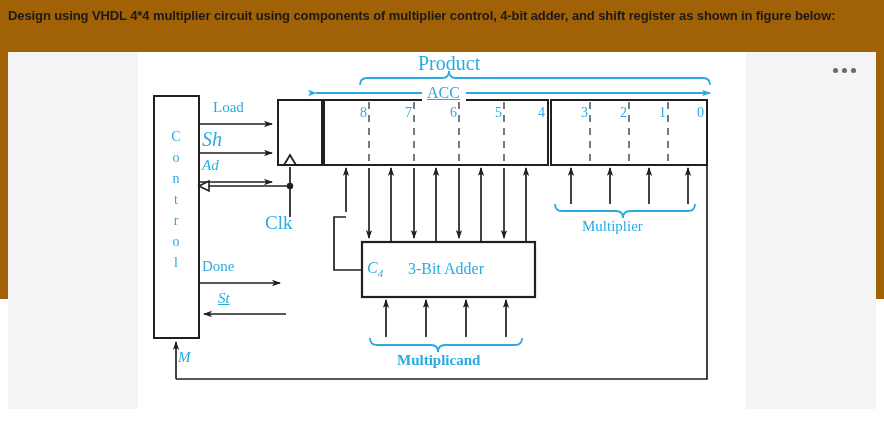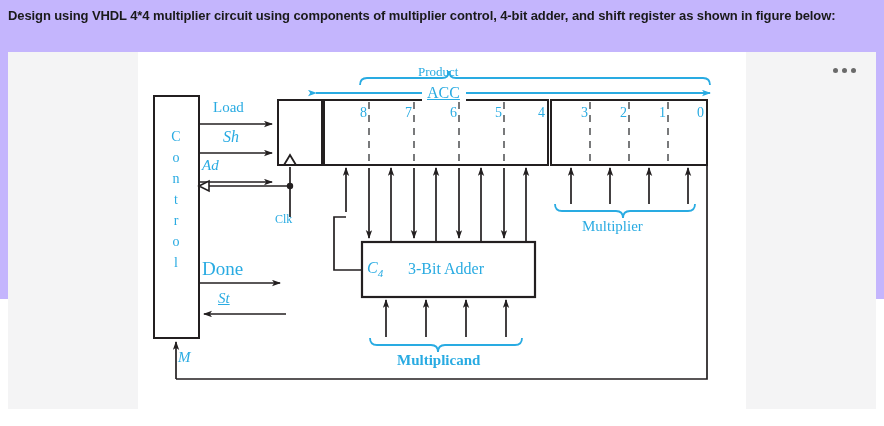--- a/index.html
+++ b/index.html
@@ -1,19 +1,19 @@
 <!DOCTYPE html>
 <html><head>
 <meta charset="utf-8">
 <style>
   html,body{margin:0;padding:0;background:#ffffff;}
   body{width:884px;height:426px;overflow:hidden;
        font-family:"Liberation Sans",sans-serif;}
 
-  #root{position:relative;width:884px;height:299px;background:#c4b5fd;}
+  #root{position:relative;width:884px;height:299px;background:#a16207;}
 
   
   .qtext{
     position:absolute;left:8px;top:4px;width:860px;
     font-family:"Liberation Sans",sans-serif;
     font-size:13px;font-weight:bold;color:#1a1a1a;
     line-height:23px;letter-spacing:-0.1px;
   }
 
   
@@ -160,30 +160,30 @@
       <div class="ctrl-letter" style="left:28px;top:77px;">C</div>
       <div class="ctrl-letter" style="left:28px;top:98px;">o</div>
       <div class="ctrl-letter" style="left:28px;top:119px;">n</div>
       <div class="ctrl-letter" style="left:28px;top:140px;">t</div>
       <div class="ctrl-letter" style="left:28px;top:161px;">r</div>
       <div class="ctrl-letter" style="left:28px;top:182px;">o</div>
       <div class="ctrl-letter" style="left:28px;top:203px;">l</div>
     </div>
 
     <div class="lbl" style="left:64px;top:47px;font-size:15px;margin-left:11px;">Load</div>
-    <div class="lbl it" style="left:64px;top:76px;font-size:16px;margin-left:21px;">Sh</div>
+    <div class="lbl it" style="left:64px;top:76px;font-size:20px;">Sh</div>
     <div class="lbl it" style="left:64px;top:105px;font-size:15px;text-align:center;">Ad</div>
 
-    <div class="lbl" style="left:64px;top:206px;font-size:19px;">Done</div>
+    <div class="lbl" style="left:64px;top:206px;font-size:15px;">Done</div>
     <div class="lbl it" style="left:80px;top:238px;font-size:15px;text-decoration:underline;">St</div>
     <div class="lbl it" style="left:40px;top:297px;font-size:15px;">M</div>
 
-    <div class="lbl" style="left:137px;top:160px;font-size:12px;">Clk</div>
-
-    <div class="lbl" style="left:280px;top:12px;font-size:13px;">Product</div>
+    <div class="lbl" style="left:127px;top:160px;font-size:19px;">Clk</div>
+
+    <div class="lbl" style="left:280px;top:0px;font-size:20px;">Product</div>
     <div class="lbl" style="left:289px;top:32px;font-size:16px;text-decoration:underline;">ACC</div>
     <div class="lbl" style="left:444px;top:166px;font-size:15px;">Multiplier</div>
     <div class="lbl" style="left:259px;top:300px;font-size:15px;font-weight:bold;">Multiplicand</div>
 
     <div class="lbl it" style="left:229px;top:207px;font-size:16px;">
       <span>C</span><sub style="font-size:11px;">4</sub>
     </div>
     <div class="lbl" style="left:270px;top:208px;font-size:16px;">3-Bit Adder</div>
 
     <div class="bitnum" style="left:207px;top:53px;width:22px;">8</div>

